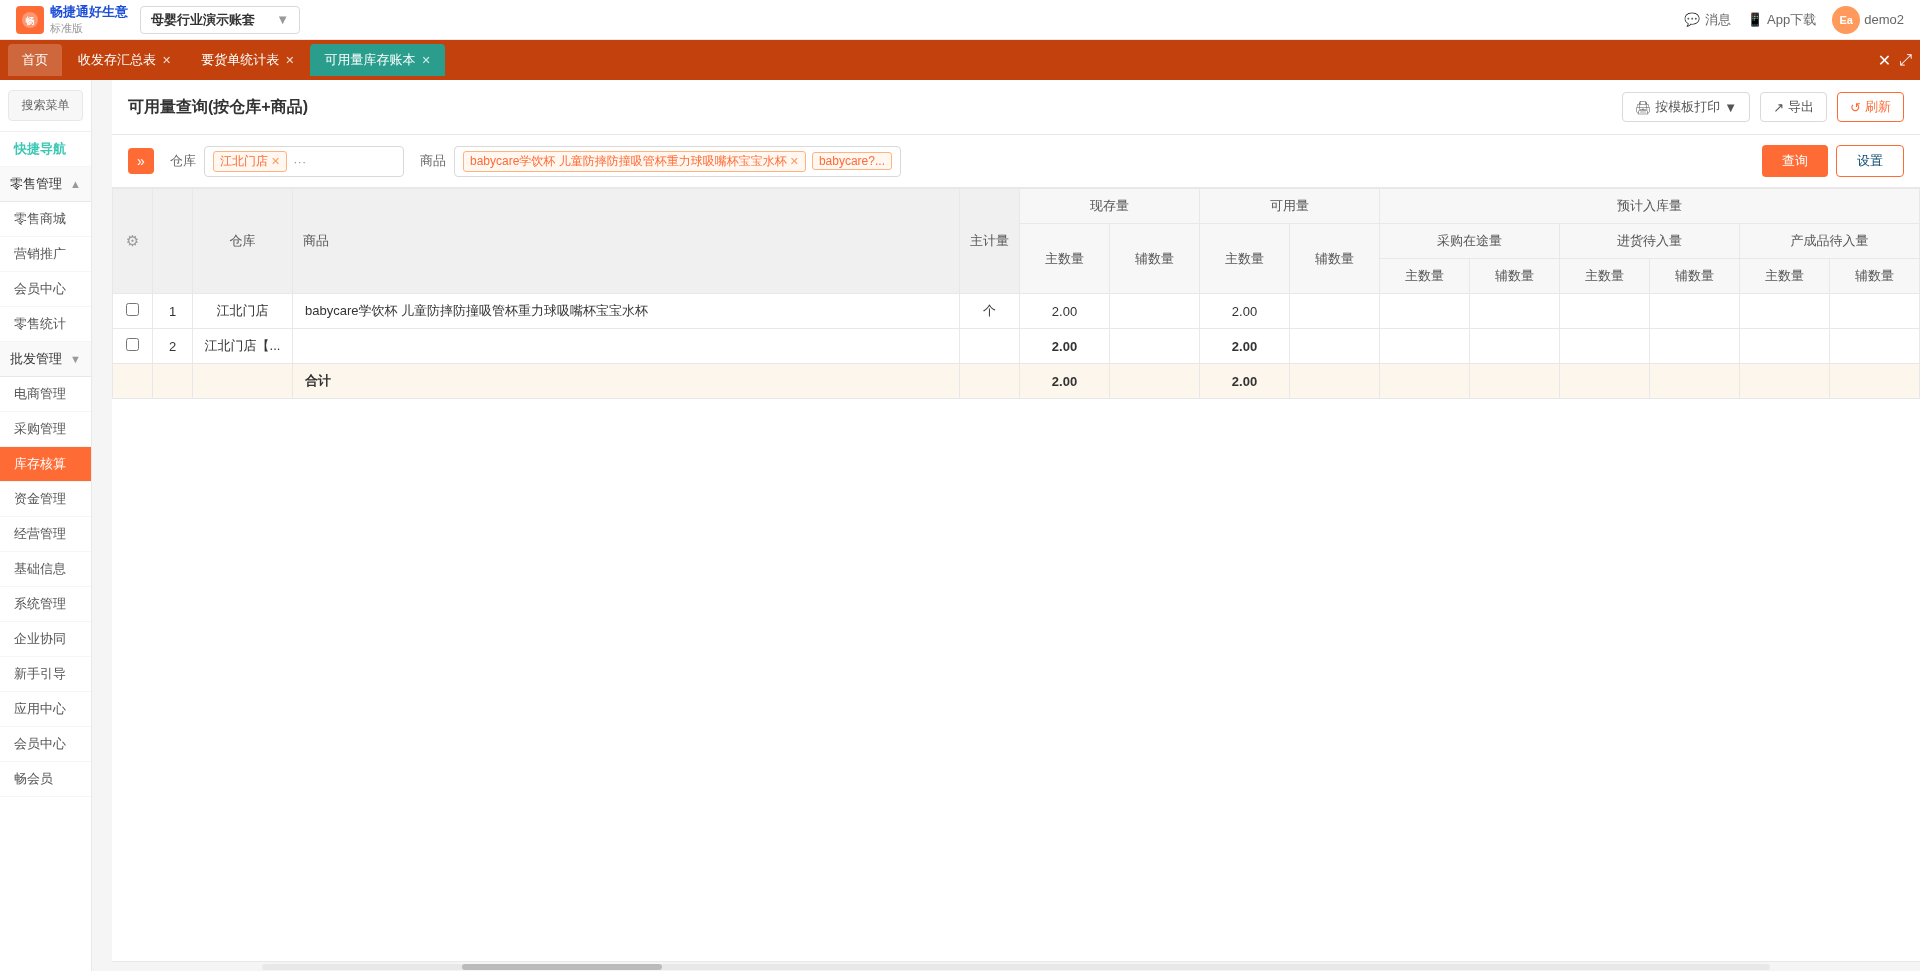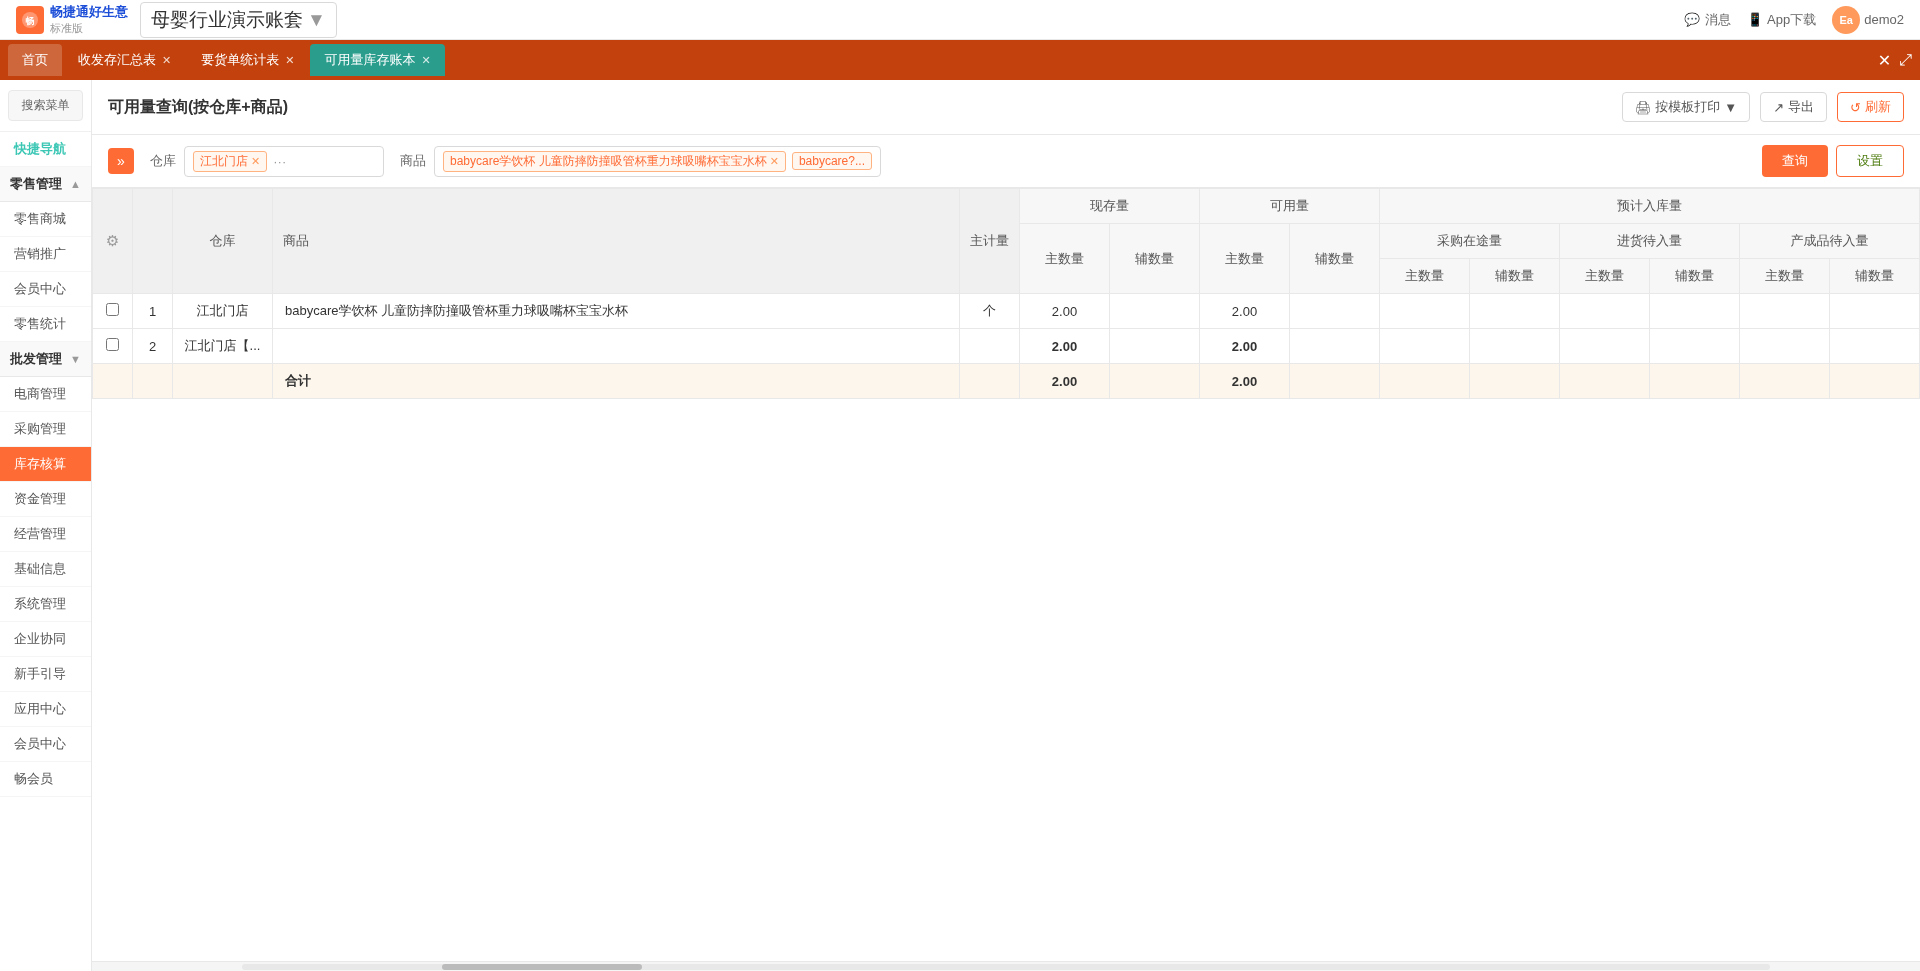--- a/index.html
+++ b/index.html
@@ -15,21 +15,21 @@
       padding: 0 16px;
       border-bottom: 1px solid #e8e8e8;
     }
     .top-bar-left { display: flex; align-items: center; gap: 12px; }
     .logo-area { display: flex; align-items: center; gap: 6px; }
     .logo-icon { width: 28px; height: 28px; background: #ff6b35; border-radius: 4px; display: flex; align-items: center; justify-content: center; color: white; font-size: 10px; font-weight: bold; }
     .warehouse-selector {
       display: flex; align-items: center; gap: 4px;
       border: 1px solid #d9d9d9; border-radius: 4px;
       padding: 4px 10px; cursor: pointer; background: #fff;
-      font-size: 19px; color: #333; min-width: 160px;
+      font-size: 13px; color: #333; min-width: 160px; font-weight: bold;
     }
     .top-bar-right { display: flex; align-items: center; gap: 16px; }
     .top-action { display: flex; align-items: center; gap: 4px; cursor: pointer; color: #666; font-size: 13px; }
     .user-avatar { width: 28px; height: 28px; border-radius: 50%; background: #ff9a5c; display: flex; align-items: center; justify-content: center; color: white; font-size: 11px; font-weight: bold; }
 
     
     .tab-bar {
       height: 40px;
       background: #c2410c;
       display: flex;
@@ -53,21 +53,21 @@
     }
     .tab-home {
       background: rgba(255,255,255,0.2);
       color: #fff;
     }
     .tab-close { font-size: 11px; color: rgba(255,255,255,0.8); cursor: pointer; }
     .tab-bar-right { margin-left: auto; display: flex; align-items: center; gap: 8px; }
     .tab-bar-btn { color: #fff; cursor: pointer; font-size: 16px; }
 
     
-    .layout { display: flex; height: calc(971px - 80px); }
+    .layout { display: flex; height: calc(971px - 80px); gap: 20px; }
     .sidebar {
       width: 92px;
       background: #fff;
       border-right: 1px solid #e8e8e8;
       display: flex;
       flex-direction: column;
       overflow-y: auto;
     }
     .sidebar-search {
       padding: 10px 8px;
@@ -78,21 +78,21 @@
       border: 1px solid #e8e8e8; border-radius: 4px;
       text-align: center; cursor: pointer; font-size: 12px; color: #666;
     }
     .sidebar-section {
       display: flex; align-items: center; justify-content: space-between;
       padding: 8px 10px;
       background: #f9f9f9;
       border-bottom: 1px solid #e8e8e8;
       cursor: pointer;
     }
-    .sidebar-section-label { font-size: 13px; color: #333; font-weight: 700; }
+    .sidebar-section-label { font-size: 13px; color: #333; font-weight: 400; }
     .sidebar-section-arrow { color: #999; font-size: 11px; }
     .sidebar-item {
       padding: 8px 14px;
       cursor: pointer;
       font-size: 13px;
       color: #555;
       border-bottom: 1px solid #f5f5f5;
     }
     .sidebar-item.active {
       background: #ff6b35;
@@ -154,21 +154,21 @@
       border-radius: 3px; padding: 1px 6px; font-size: 12px; color: #ff6b35;
     }
     .filter-tag-close { cursor: pointer; color: #ff9a5c; font-size: 11px; }
     .filter-dots { color: #999; cursor: pointer; }
     .filter-right { margin-left: auto; display: flex; gap: 8px; }
     .query-btn {
       padding: 6px 20px; background: #ff6b35; color: #fff;
       border: none; border-radius: 4px; cursor: pointer; font-size: 13px;
     }
     .settings-btn {
-      padding: 6px 20px; background: #fff; color: #4d7c0f;
+      padding: 6px 20px; background: #fff; color: #0c4a6e;
       border: 1px solid #ff6b35; border-radius: 4px; cursor: pointer; font-size: 13px;
     }
 
     
     .table-area {
       flex: 1;
       overflow-y: auto;
       background: #fff;
       margin: 0;
     }

